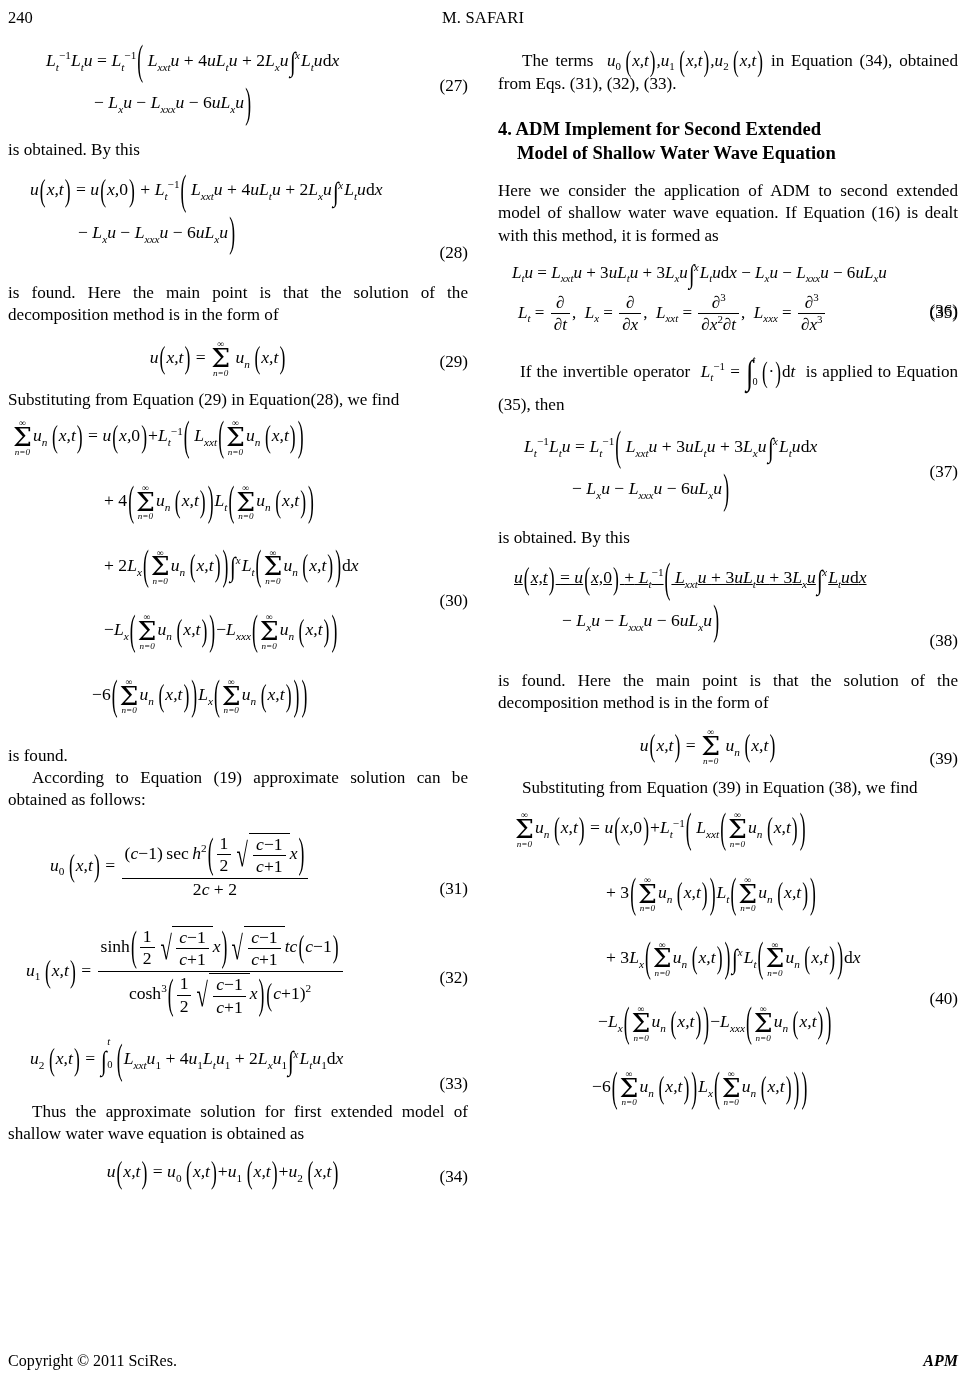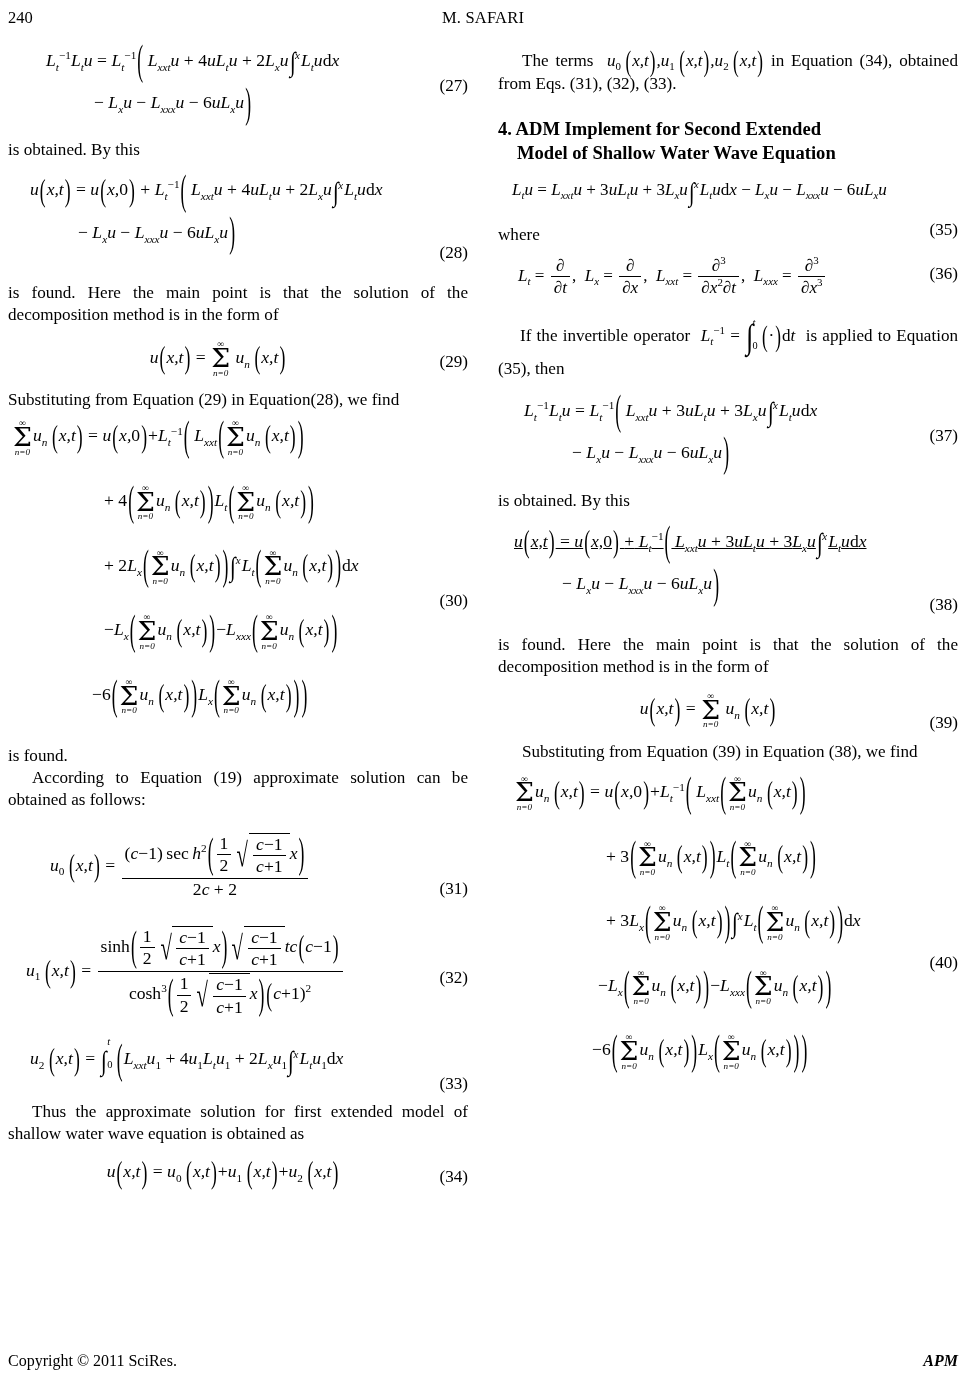--- a/index.html
+++ b/index.html
@@ -355,29 +355,29 @@
 
       <p class="body" style="margin-top:12px;">
         <span style="display:inline-block;width:24px;"></span><span>The terms</span>&nbsp;&nbsp;<span class="mth">u<sub class="sn">0</sub> <span class="bigp2">(</span>x,t<span class="bigp2">)</span>,u<sub class="sn">1</sub> <span class="bigp2">(</span>x,t<span class="bigp2">)</span>,u<sub class="sn">2</sub> <span class="bigp2">(</span>x,t<span class="bigp2">)</span></span>&nbsp;<span>in Equation (34), obtained from Eqs. (31), (32), (33).</span>
       </p>
 
       <h2 class="section">
         <span>4. ADM Implement for Second Extended</span>
         <span class="l2">Model of Shallow Water Wave Equation</span>
       </h2>
 
+      <p class="body">Here we consider the application of ADM to second extended model of shallow water wave equation. If Equation (16) is dealt with this method, it is formed as</p>
 
       <div class="eqblock" style="margin-top:16px;">
         <span class="eqrow mth" style="padding-left:14px; font-size:0.97em;">
           L<sub class="s">t</sub>u <span class="up">=</span> L<sub class="s">xxt</sub>u <span class="up">+ 3</span>uL<sub class="s">t</sub>u <span class="up">+ 3</span>L<sub class="s">x</sub>u<span class="intg">∫</span><span class="intlim">x</span>L<sub class="s">t</sub>u<span class="up">d</span>x <span class="up">−</span> L<sub class="s">x</sub>u <span class="up">−</span> L<sub class="s">xxx</sub>u <span class="up">− 6</span>uL<sub class="s">x</sub>u
         </span>
         <span class="eqnum" style="top:40px;">(35)</span>
       </div>
 
-      <p class="body" style="margin-top:24px;">where</p>
 
       <div class="eqblock" style="margin-top:10px;">
         <span class="mth" style="display:inline-block;padding-left:20px;font-size:0.97em;">
           L<sub class="s">t</sub> <span class="up">=</span> <span class="frac"><span class="fnum"><span class="up">∂</span></span><span class="fden"><span class="up">∂</span>t</span></span><span class="up">,</span>&nbsp; L<sub class="s">x</sub> <span class="up">=</span> <span class="frac"><span class="fnum"><span class="up">∂</span></span><span class="fden"><span class="up">∂</span>x</span></span><span class="up">,</span>&nbsp; L<sub class="s">xxt</sub> <span class="up">=</span> <span class="frac"><span class="fnum"><span class="up">∂</span><sup class="sn">3</sup></span><span class="fden"><span class="up">∂</span>x<sup class="sn">2</sup><span class="up">∂</span>t</span></span><span class="up">,</span>&nbsp; L<sub class="s">xxx</sub> <span class="up">=</span> <span class="frac"><span class="fnum"><span class="up">∂</span><sup class="sn">3</sup></span><span class="fden"><span class="up">∂</span>x<sup class="sn">3</sup></span></span>
         </span>
         <span class="eqnum" style="top:8px;">(36)</span>
       </div>
 
       <p class="body" style="margin-top:22px; line-height:1.9;">
         <span style="display:inline-block;width:22px;"></span><span>If the invertible operator</span>&nbsp;&nbsp;<span class="mth">L<sub class="s">t</sub><sup class="sn">−1</sup> <span class="up">=</span> <span class="intg" style="font-size:2.0em;">∫</span><span class="intlim2" style="margin-left:-2px;"><span class="t">t</span><span class="b">0</span></span><span class="bigp2">(</span><span class="up">·</span><span class="bigp2">)</span><span class="up">d</span>t</span>&nbsp;&nbsp;<span>is applied to Equation (35), then</span>

